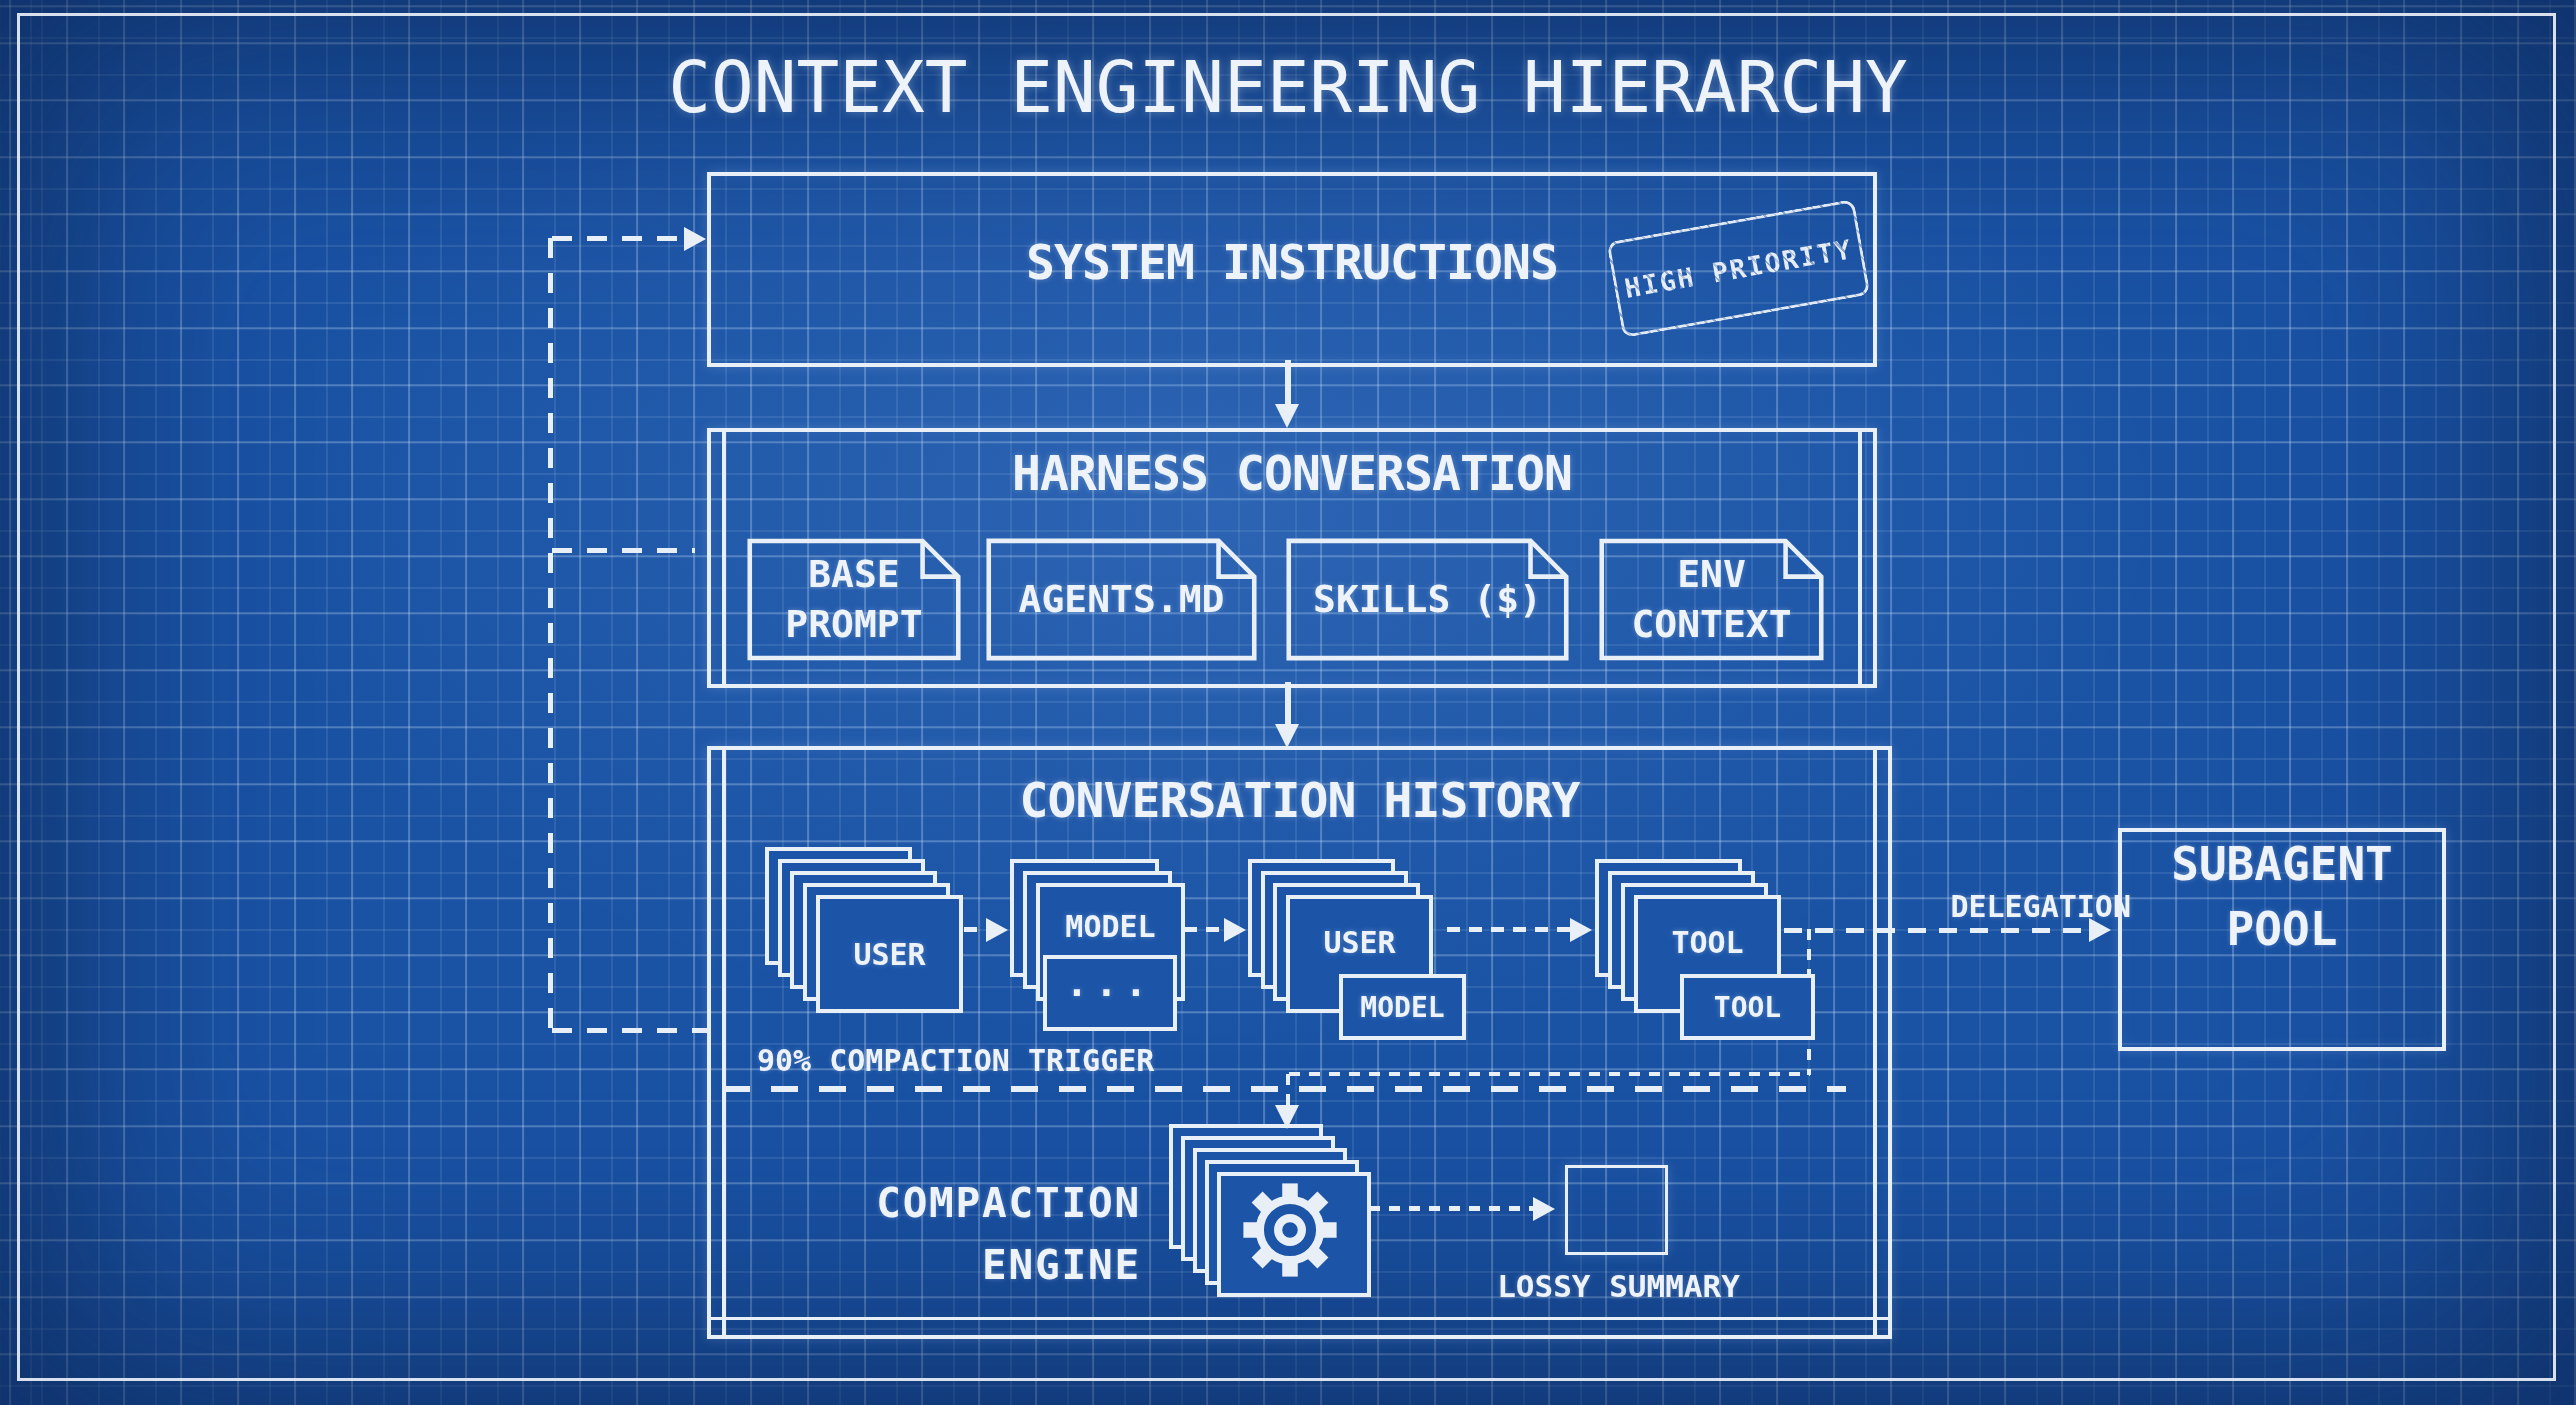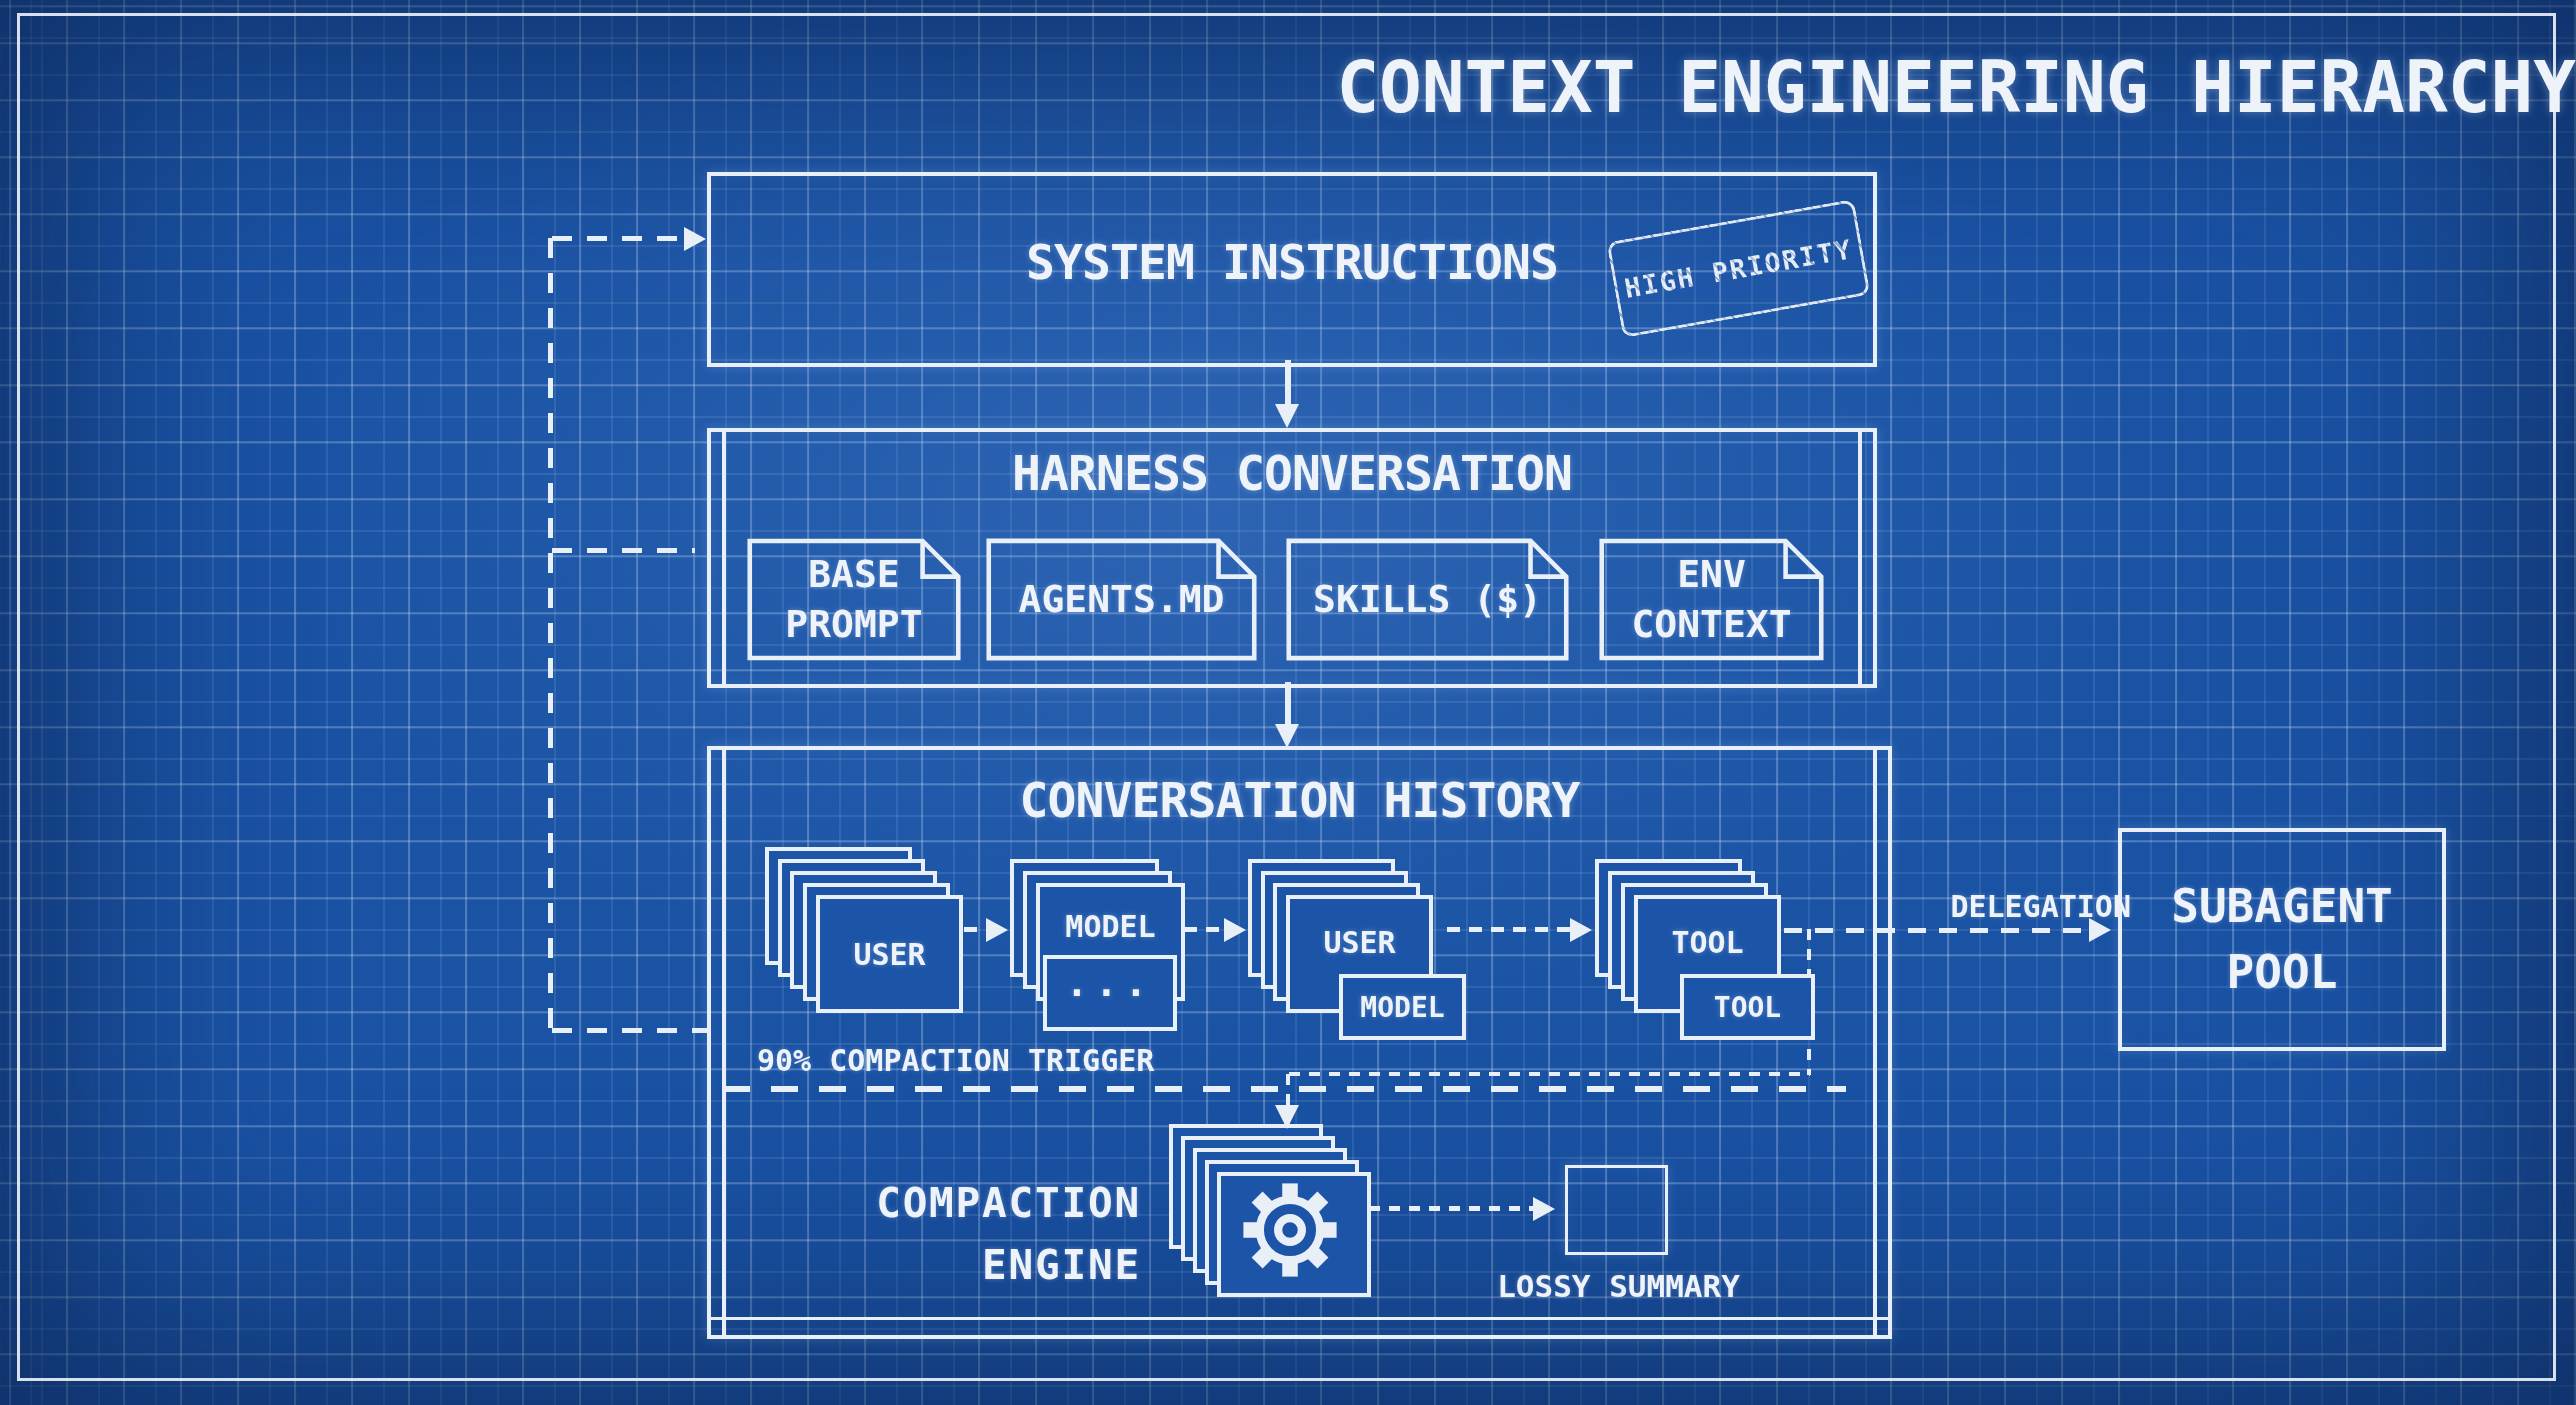--- a/index.html
+++ b/index.html
@@ -86,22 +86,22 @@
     border:3.7px solid var(--line); border-radius:11px;
     transform:rotate(-10deg);
     display:flex; align-items:center; justify-content:center;
     font-size:26.5px; font-weight:700; letter-spacing:1.8px; color:var(--text);
     opacity:0.96;
     -webkit-mask-image: repeating-linear-gradient(55deg, #000 0 6.4px, rgba(0,0,0,0.72) 6.4px 8.2px, #000 8.2px 13.7px, rgba(0,0,0,0.55) 13.7px 15.6px);
     mask-image: repeating-linear-gradient(55deg, #000 0 6.4px, rgba(0,0,0,0.72) 6.4px 8.2px, #000 8.2px 13.7px, rgba(0,0,0,0.55) 13.7px 15.6px);
   }
 
   .page-title {
-    position:absolute; z-index:3; left:0; right:0; top:46px; text-align:right;
-    font-size:71px; font-weight:700; color:var(--text); letter-spacing:0;
+    position:absolute; z-index:3; left:0; right:0; top:46px; text-align:center;
+    font-size:71px; font-weight:400; color:var(--text); letter-spacing:0;
     text-shadow:0 0 9.1px rgba(230,242,255,0.32);
   }
 
   .gear-svg { position:absolute; z-index:4; }
 </style>
 </head>
 <body>
 
 <div class="stage">
   <div class="frame"></div>
@@ -244,19 +244,19 @@
       <circle r="33" fill="#1c55a8" stroke-width="9"></circle>
       <circle r="13" stroke-width="9"></circle>
     </g>
   </svg>
 
   <div class="dh-d" style="left:1369px; top:1206px; width:166px; height:4.6px;"></div>
   <div class="head-r" style="left:1533px; top:1197px;"></div>
   <div class="box" style="left:1565px; top:1165px; width:97px; height:84px; border-width:3.7px;"></div>
   <div class="lbl" style="left:1454px; top:1269px; width:329px; text-align:center; font-size:31px;">LOSSY SUMMARY</div>
 
-  <div class="box" style="left:2118px; top:828px; width:320px; height:215px; display:flex; align-items:center; justify-content:center;">
+  <div class="box" style="left:2118px; top:828px; width:320px; height:215px; display:flex; align-items:flex-start; justify-content:center;">
     <div class="lbl ml" style="position:static; text-align:center; font-size:46px; line-height:1.42;">SUBAGENT
 POOL</div>
   </div>
 
 </div>
 
 
 </body></html>

